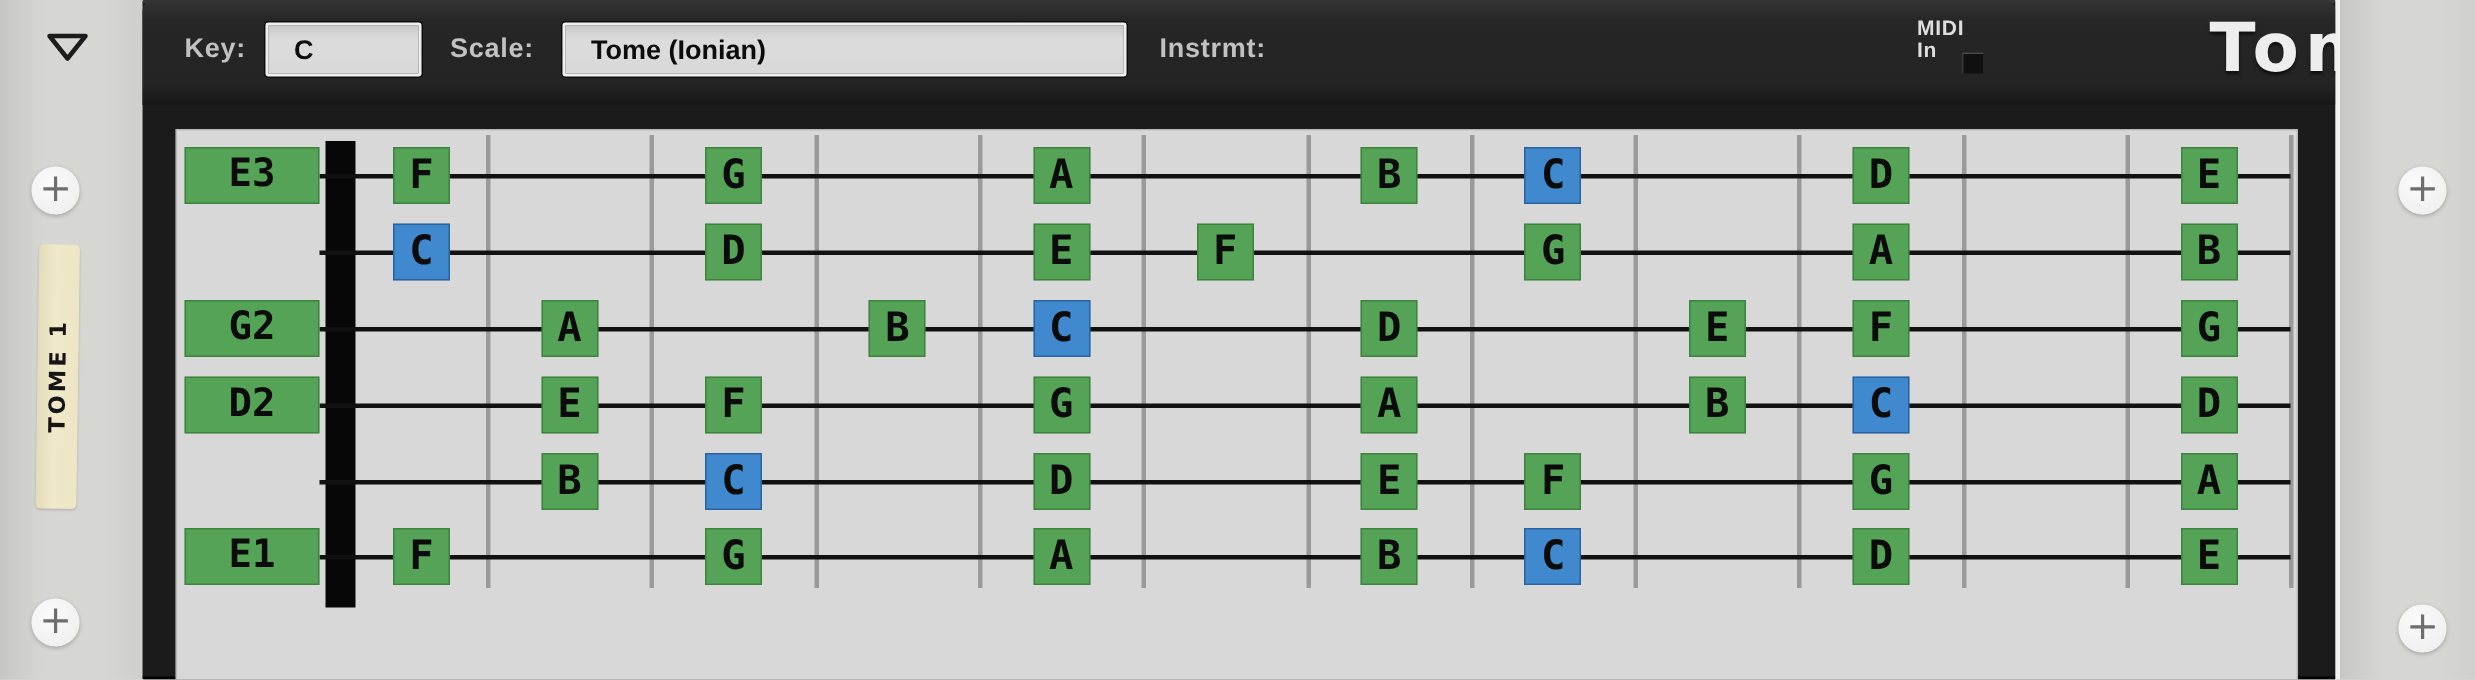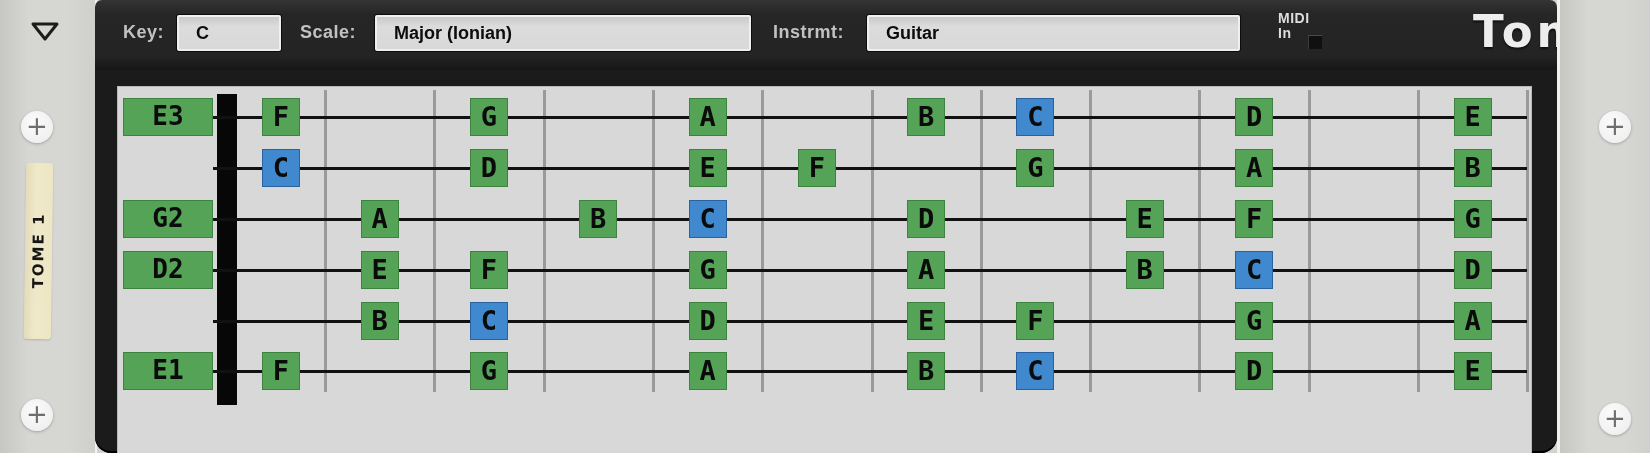--- a/index.html
+++ b/index.html
@@ -22,21 +22,21 @@
   .tape{position:absolute;left:25px;top:163px;width:27px;height:176px;
     background:linear-gradient(90deg,#e2dcba,#efe9c9 40%,#ece6c4);
     border-radius:3px;box-shadow:0 1px 2px rgba(0,0,0,.18);transform:rotate(.8deg);}
   .tape-text{position:absolute;width:176px;height:27px;left:-74px;top:74px;
     transform:rotate(-90deg);text-align:center;line-height:27px;
     font-family:"DejaVu Sans",sans-serif;font-weight:bold;font-size:15px;
     letter-spacing:2px;color:#151515;}
 
   
   .module{position:absolute;left:95px;top:0;width:1462px;height:453px;
-    background:#1b1b1b;border-radius:16px;
+    background:#1b1b1b;border-radius:1px;
     box-shadow:inset 0 2px 0 #3a3a3a, inset 0 -2px 0 #000;}
 
   
   .topbar{position:absolute;left:0;top:0;width:100%;height:70px;
     background:linear-gradient(#343434,#262626 20%,#242424 80%,#161616);
     border-radius:7px 7px 0 0;}
   .tb-label{position:absolute;top:22px;font-size:18px;font-weight:bold;color:#c2c2c2;letter-spacing:.5px;}
   .tb-input{position:absolute;top:15px;height:36px;box-sizing:border-box;
     background:linear-gradient(#c9c9c9,#dcdcdc 30%,#d8d8d8);
     border:2px solid #efefef;border-radius:2px;
@@ -88,27 +88,24 @@
 <div class="module">
 
   <div class="topbar">
     <span class="tb-label" style="left:28px">Key:</span>
     <div class="tb-input" style="left:82px;width:104px">
       <span>C</span>
     </div>
 
     <span class="tb-label" style="left:205px">Scale:</span>
     <div class="tb-input" style="left:280px;width:376px">
-      <span>Major (Ionian)</span>
+      <span>Tome (Ionian)</span>
     </div>
 
     <span class="tb-label" style="left:678px">Instrmt:</span>
-    <div class="tb-input" style="left:772px;width:373px">
-      <span>Guitar</span>
-    </div>
 
     <div class="midi">
       <div>MIDI</div>
       <div>In</div>
     </div>
     <div class="midi-led"></div>
 
     <div class="logo">Tome</div>
   </div>
 

